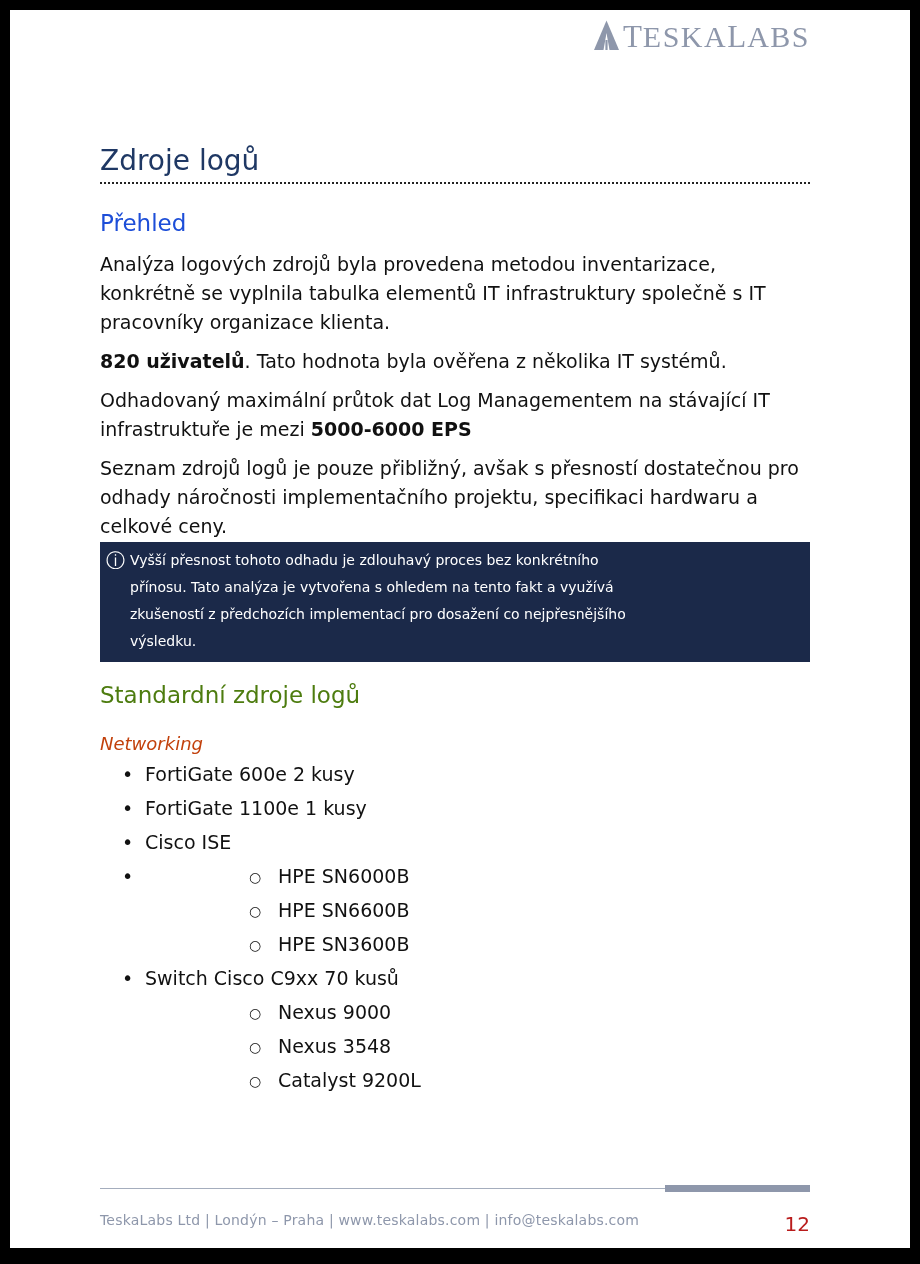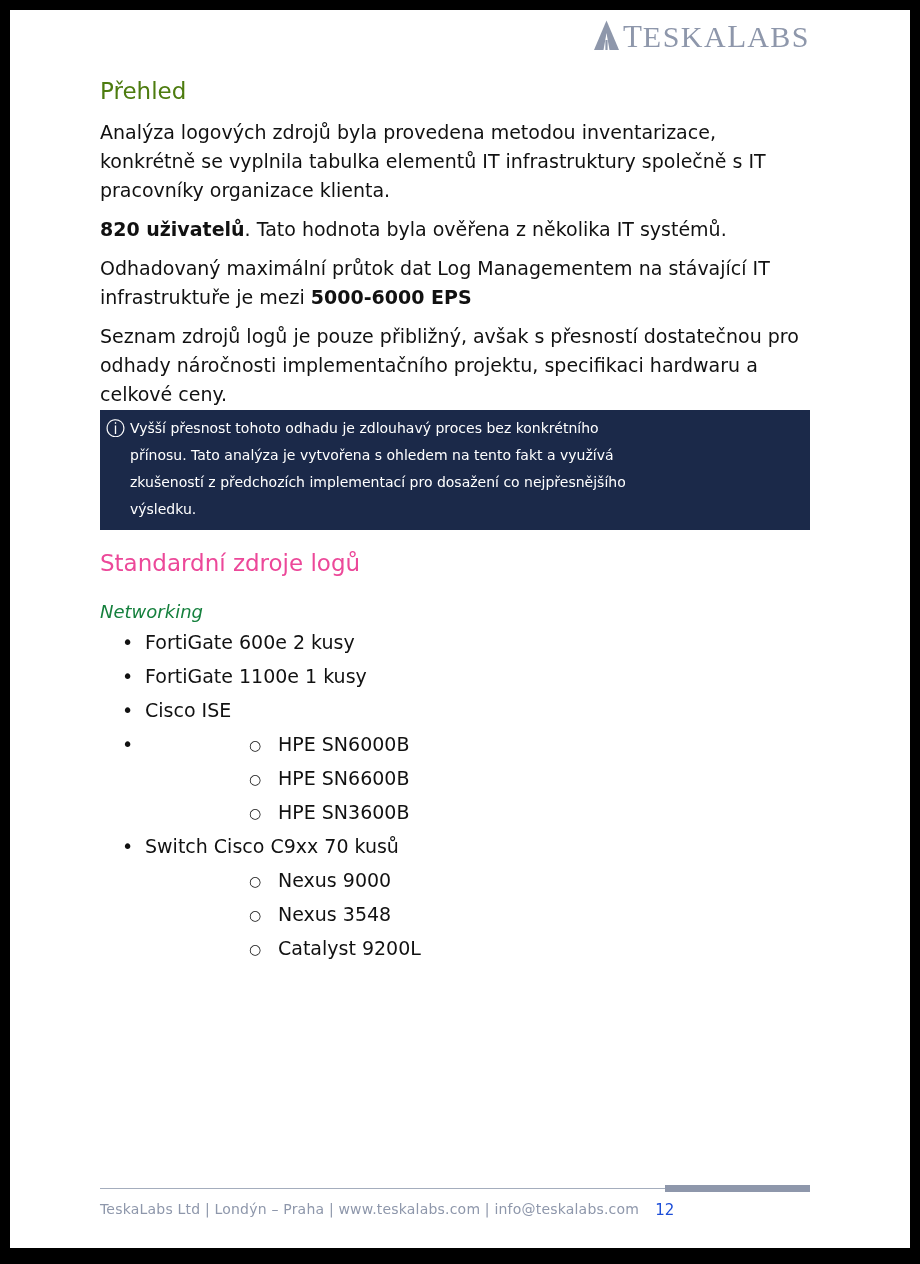--- a/index.html
+++ b/index.html
@@ -12,23 +12,23 @@
   .logo{display:flex;align-items:flex-end;color:#8e97ab;font-family:"Liberation Serif",serif;line-height:1;}
   .logo svg{display:block;margin-right:3px;margin-bottom:1px;}
   .lg-big{font-size:31px;letter-spacing:1px;}
   .lg-sm{font-size:30px;letter-spacing:1.5px;}
 
   
   .content{padding:0 100px 0 90px;color:#111;}
 
   h1.title{margin:90px 0 0 0;font-size:28px;line-height:38px;font-weight:normal;color:#1f3864;
     padding-bottom:2px;border-bottom:2px dotted #222;}
-  h2.sect{font-size:23px;line-height:30px;font-weight:normal;color:#4d7c0f;margin:24px 0 12px 0;}
-  h2.sect2{font-size:23px;line-height:30px;font-weight:normal;color:#ec4899;margin:18px 0 12px 0;}
-  h3.subsect{font-size:18px;line-height:24px;font-weight:normal;font-style:italic;color:#15803d;margin:22px 0 0 0;}
+  h2.sect{font-size:23px;line-height:30px;font-weight:normal;color:#1d4ed8;margin:24px 0 12px 0;}
+  h2.sect2{font-size:23px;line-height:30px;font-weight:normal;color:#4d7c0f;margin:18px 0 12px 0;}
+  h3.subsect{font-size:18px;line-height:24px;font-weight:normal;font-style:italic;color:#c2410c;margin:22px 0 0 0;}
 
   p.body{font-size:19px;line-height:29px;margin:0 0 10px 0;white-space:pre-line;}
   p.body b{font-weight:bold;}
   p.last{margin-bottom:1px;}
 
   
   .callout{background:#1b2949;color:#ffffff;display:flex;align-items:flex-start;
     padding:5px 10px 7px 6px;margin:0;}
   .callout .info-ic{font-size:19px;line-height:27px;width:24px;flex:0 0 24px;text-align:left;}
   .callout .ctext{font-size:14px;line-height:27px;white-space:pre-line;}
@@ -39,23 +39,23 @@
   .li1{padding-left:45px;}
   .li2{padding-left:178px;}
   .b1{position:absolute;left:22px;top:0;font-size:19px;}
   .b2{position:absolute;left:149px;top:1px;font-size:14px;}
 
   
   .footer{position:absolute;left:90px;right:100px;top:1175px;}
   .f-rule{position:relative;height:8px;}
   .f-rule .line{position:absolute;left:0;right:0;top:3px;border-top:1px solid #a4adbd;}
   .f-rule .bar{position:absolute;right:0;top:0;width:145px;height:7px;background:#8e97ab;}
-  .f-row{display:flex;align-items:flex-start;margin-top:8px;gap:16px;}
+  .f-row{display:flex;justify-content:space-between;align-items:flex-start;margin-top:19px;gap:16px;}
   .f-info{font-size:14px;color:#8e97ab;letter-spacing:0.2px;}
-  .f-page{font-size:15px;color:#1d4ed8;}
+  .f-page{font-size:20px;color:#b91c1c;}
 </style>
 </head>
 <body>
 
 <div class="frame">
   <div class="page">
 
     <div class="header">
       <div class="logo">
         <svg width="27" height="31" viewBox="0 0 27 31">
@@ -65,20 +65,21 @@
         </svg>
         <span class="lg-big">T</span>
           <span class="lg-sm">ESKA</span>
           <span class="lg-big">L</span>
           <span class="lg-sm">ABS</span>
       </div>
     </div>
 
     <div class="content">
 
+      <h1 class="title">Zdroje logů</h1>
 
       <h2 class="sect">Přehled</h2>
 
       <p class="body">Analýza logových zdrojů byla provedena metodou inventarizace,
 konkrétně se vyplnila tabulka elementů IT infrastruktury společně s IT
 pracovníky organizace klienta.</p>
 
       <p class="body"><b>820 uživatelů</b><span>. Tato hodnota byla ověřena z několika IT systémů.</span></p>
 
       <p class="body"><span>Odhadovaný maximální průtok dat Log Managementem na stávající IT

